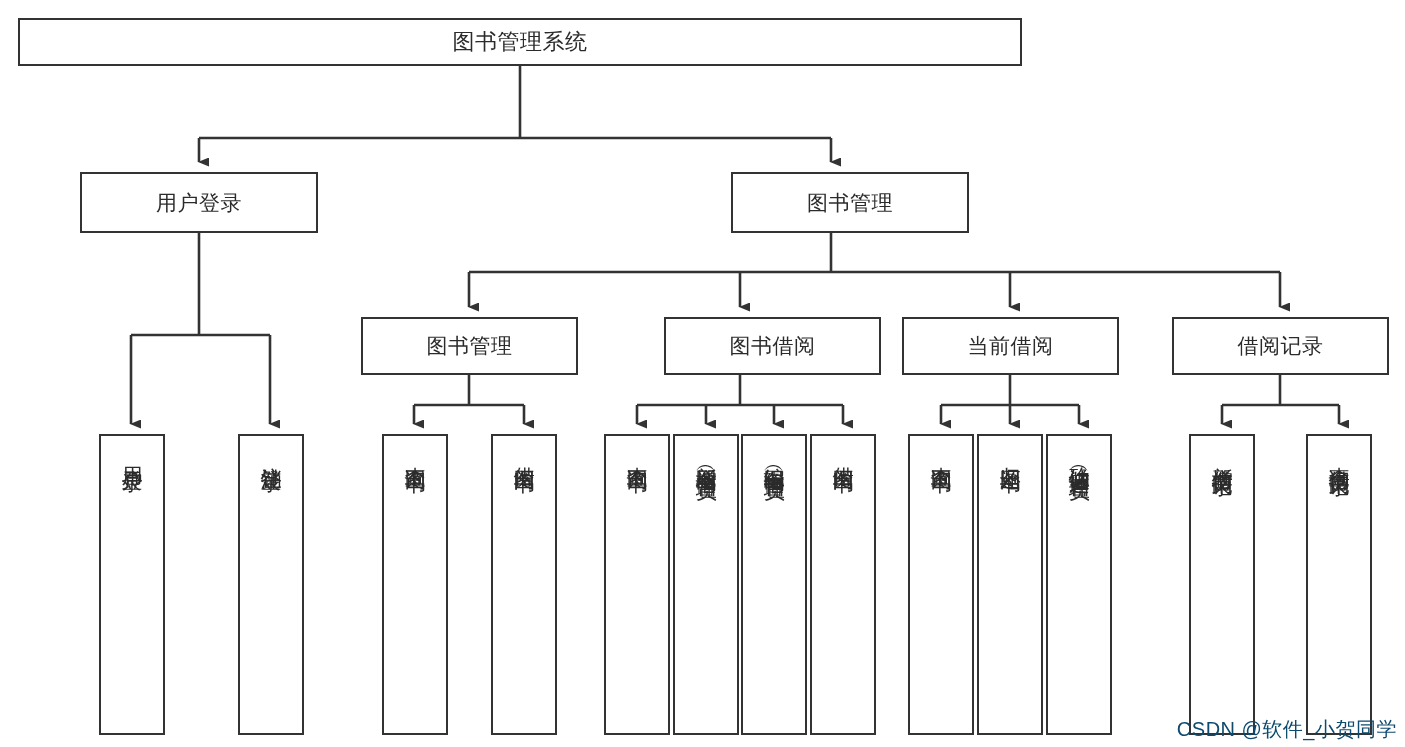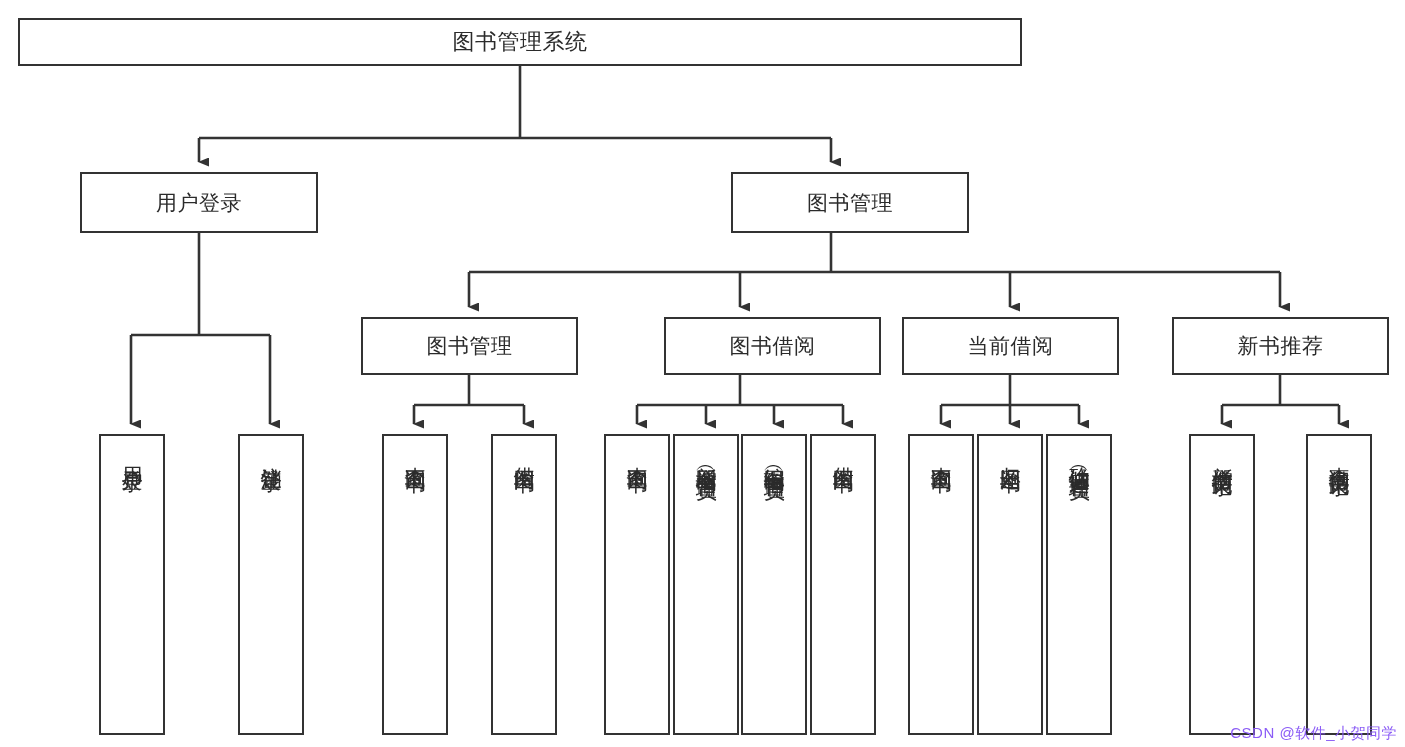--- a/index.html
+++ b/index.html
@@ -55,22 +55,22 @@
     line-height: 1.06;
     letter-spacing: 2px;
     color: #2b2b2b;
     white-space: nowrap;
     display: block;
   }
   #watermark {
     position: absolute;
     right: 8px;
     bottom: 4px;
-    font-size: 15px;
-    color: #8b5cf6;
+    font-size: 20px;
+    color: #0c4a6e;
     letter-spacing: 0.5px;
     white-space: nowrap;
     user-select: none;
   }
 </style>
 </head>
 <body>
 
 <div id="diagram-root">
 
@@ -138,21 +138,21 @@
   <div class="node node-h" style="left:361px; top:317px; width:217px; height:58px;">
     <span>图书管理</span>
   </div>
   <div class="node node-h" style="left:632px; top:317px; width:217px; height:58px;margin-left:32px;">
     <span>图书借阅</span>
   </div>
   <div class="node node-h" style="left:902px; top:317px; width:217px; height:58px;">
     <span>当前借阅</span>
   </div>
   <div class="node node-h" style="left:1172px; top:317px; width:217px; height:58px;">
-    <span>新书推荐</span>
+    <span>借阅记录</span>
   </div>
 
   <div class="node node-leaf" style="left:99px; top:434px; width:66px; height:301px;">
     <span class="vtext">用户登录</span>
   </div>
   <div class="node node-leaf" style="left:238px; top:434px; width:66px; height:301px;">
     <span class="vtext">注销登录</span>
   </div>
 
   <div class="node node-leaf" style="left:382px; top:434px; width:66px; height:301px;">

